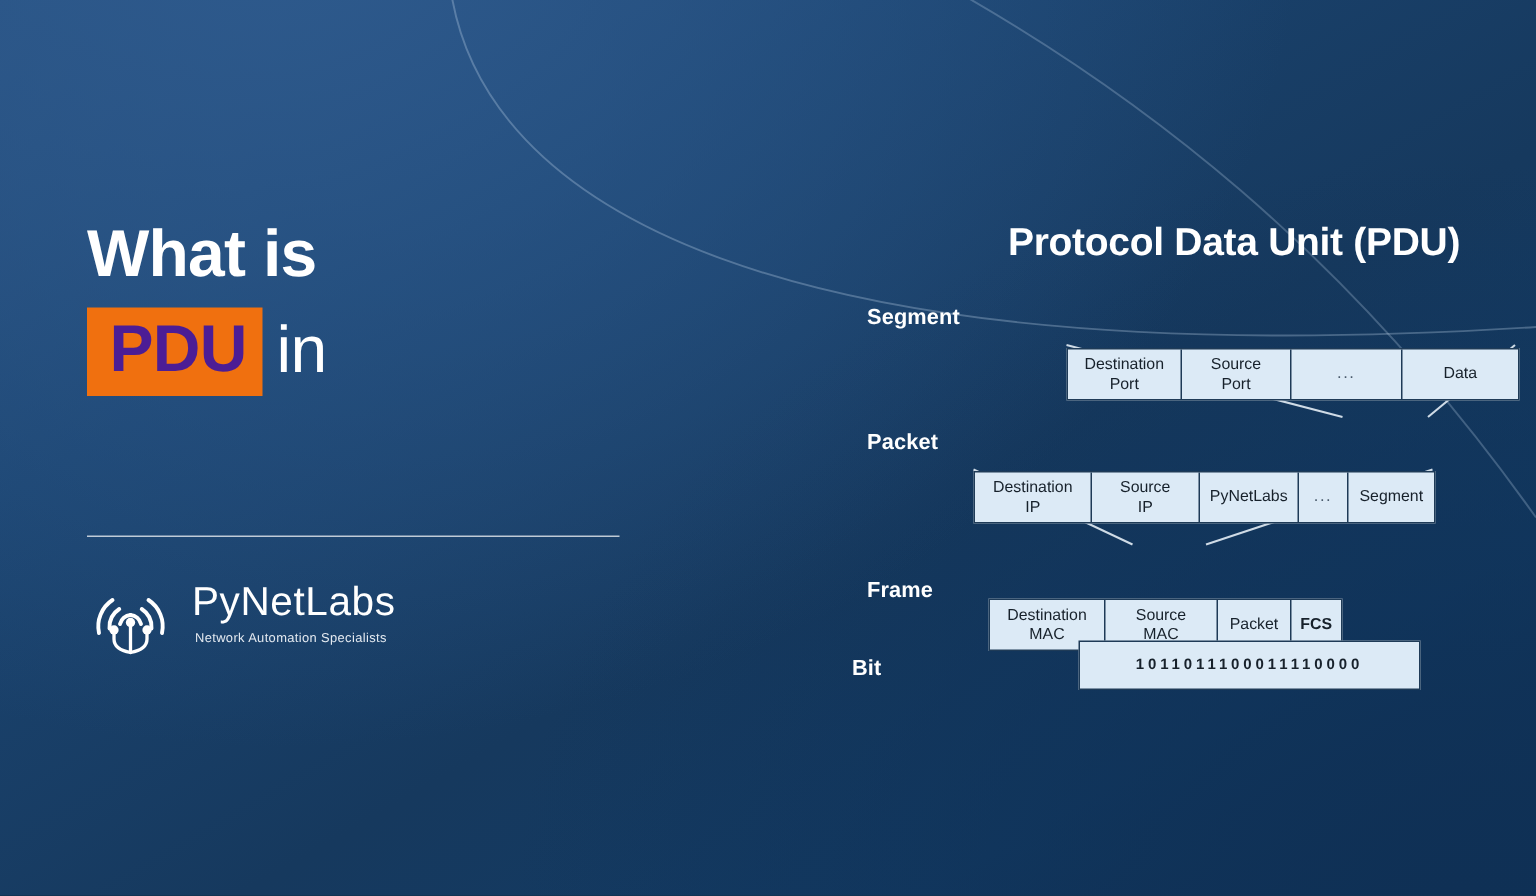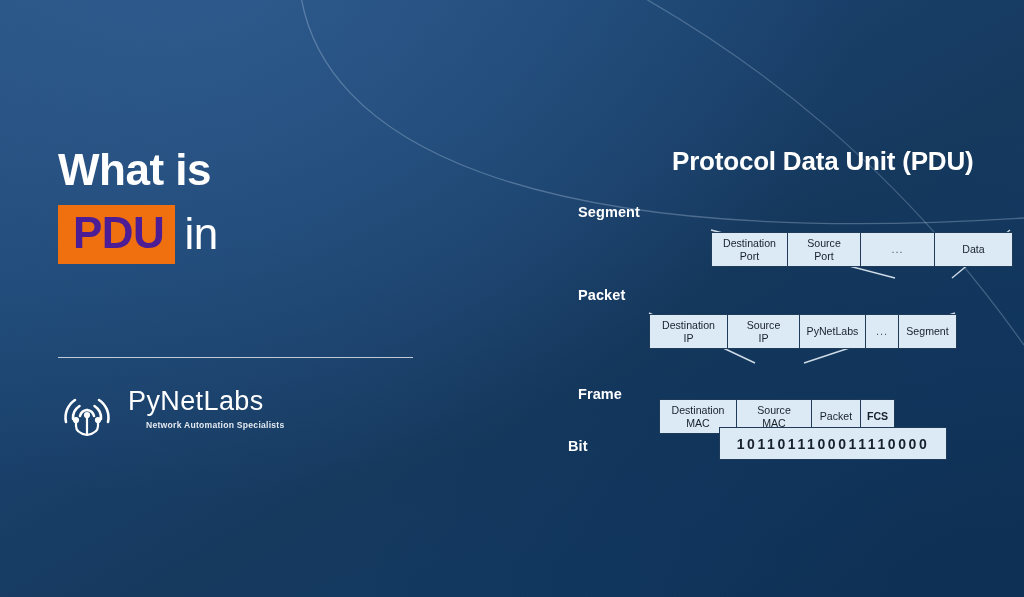--- a/index.html
+++ b/index.html
@@ -83,22 +83,21 @@
     font-size: 27px;
     font-weight: 400;
     letter-spacing: 0.4px;
     line-height: 1;
   }
   .logo-tag {
     color: #e3e9f0;
     font-size: 8.6px;
     letter-spacing: 0.25px;
     margin-top: 5px;
-    margin-left: 18px;
-    font-weight: bold;
+    margin-left: 2px;
   }
 
   
   .diagram {
     position: absolute;
     left: 552px;
     top: 132px;
     width: 472px;
     height: 360px;
   }
@@ -150,21 +149,21 @@
     position: absolute;
     background: #dceaf6;
     border: 1px solid #1f3b57;
     box-sizing: border-box;
     display: flex;
     align-items: center;
     justify-content: center;
   }
   .bit-text {
     color: #17212b;
-    font-size: 14px;
+    font-size: 10px;
     font-weight: 600;
     letter-spacing: 2.6px;
   }
   .ellipsis-cell { color: #4a5b6c; letter-spacing: 1px; font-size: 11px; }
 </style>
 </head>
 <body>
 
 <div class="canvas">
 

